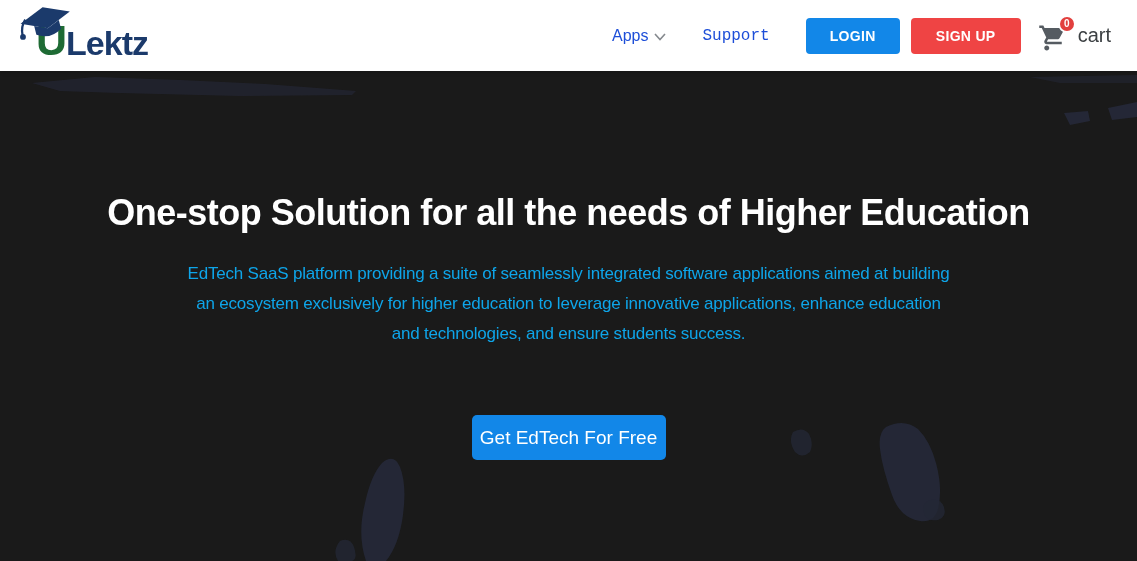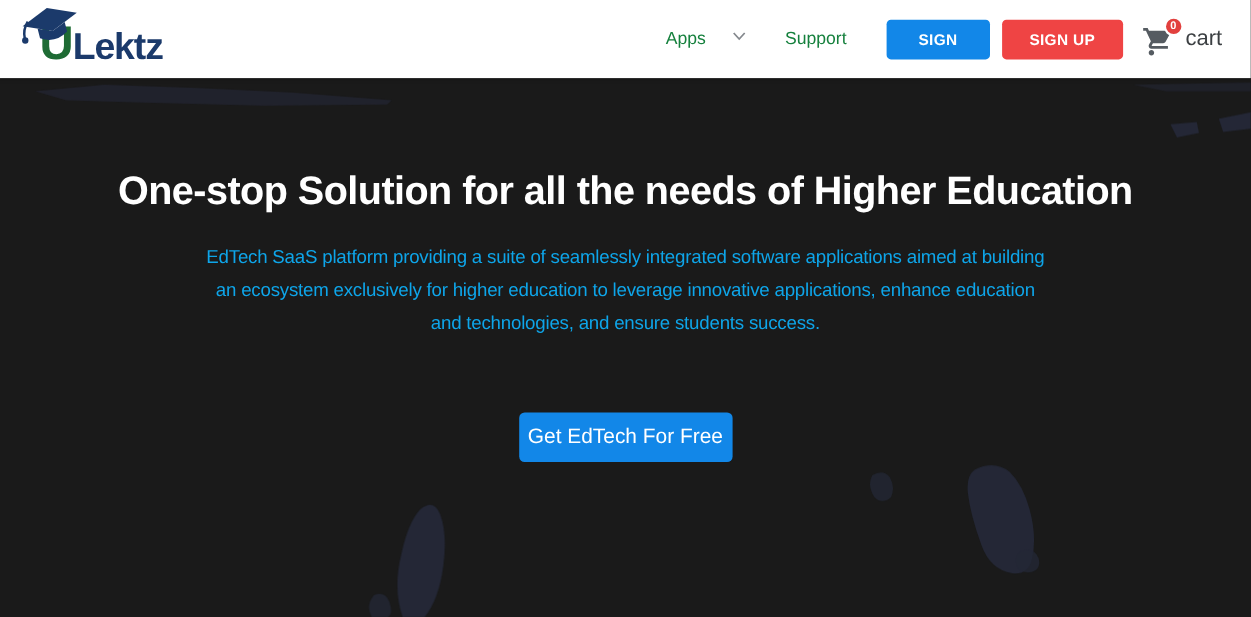--- a/index.html
+++ b/index.html
@@ -20,24 +20,24 @@
     box-shadow:0 1px 4px rgba(0,0,0,.25);
   }
   .logo { position:relative; display:flex; align-items:flex-end; height:71px; cursor:pointer; }
   .logo .cap { position:absolute; left:0; top:5px; width:58px; height:42px; }
   .logo-text { margin-left:18px; margin-bottom:9px; white-space:nowrap; line-height:1; }
   .logo-u { font-size:43px; font-weight:bold; color:#1e6b34; letter-spacing:-1px; }
   .logo-rest { font-size:34px; font-weight:bold; color:#1b3a6b; letter-spacing:-1px; }
 
   .nav-cluster { margin-left:auto; display:flex; align-items:center; }
   .nav-link {
-    color:#15803d; font-size:16px; cursor:pointer;
-    display:flex; align-items:flex-start; gap:24px; text-decoration:none;
+    color:#1d4ed8; font-size:16px; cursor:pointer;
+    display:flex; align-items:center; gap:6px; text-decoration:none;
   }
-  .nav-link + .nav-link { margin-left:36px; }
+  .nav-link + .nav-link { margin-left:36px;font-family:Liberation Mono, monospace; }
   .chev { width:12px; height:8px; margin-top:2px; }
 
   .btn {
     display:flex; align-items:center; justify-content:center;
     border:none; border-radius:4px; color:#fff;
     font-weight:bold; font-size:14px; letter-spacing:.3px;
     cursor:pointer; font-family:inherit;
   }
   .btn-login  { width:94px;  height:36px; background:#1287e8; margin-left:36px; }
   .btn-signup { width:110px; height:36px; background:#ef4444; margin-left:11px; }
@@ -53,21 +53,21 @@
     display:flex; align-items:center; justify-content:center;
   }
   .cart-label { color:#3c4043; font-size:20px; margin-left:8px; }
 
   
   .hero {
     position:relative; height:490px; background:#1a1a1a;
     text-align:center; overflow:hidden;
   }
   .map-bg { position:absolute; inset:0; width:1137px; height:490px; }
-  .hero-content { position:relative; z-index:2; padding-top:80px; }
+  .hero-content { position:relative; z-index:2; padding-top:120px; }
   .hero-title {
     color:#ffffff; font-size:36px; font-weight:bold;
     letter-spacing:-0.5px; line-height:44px; white-space:nowrap;
   }
   .hero-desc { margin-top:24px; color:#0ea5e9; font-size:17px; line-height:30px; letter-spacing:-0.2px; }
   .hero-desc div { white-space:nowrap; }
   .btn-cta {
     margin:66px auto 0; width:194px; height:45px;
     background:#1287e8; border:none; border-radius:5px;
     color:#fff; font-size:19px; font-weight:500; font-family:inherit;
@@ -102,21 +102,21 @@
         <span>Apps</span>
         <svg class="chev" viewBox="0 0 12 8">
           <polyline points="1,1 6,6.5 11,1" fill="none" stroke="#85898e" stroke-width="1.6"></polyline>
         </svg>
       </a>
 
       <a class="nav-link">
         <span>Support</span>
       </a>
 
-      <button class="btn btn-login">SIGN</button>
+      <button class="btn btn-login">LOGIN</button>
       <button class="btn btn-signup">SIGN UP</button>
 
       <div class="cart-box">
         <div class="cart-icon-wrap">
           <svg viewBox="0 0 24 24">
             <path fill="#555b61" d="M7 18c-1.1 0-1.99.9-1.99 2S5.9 22 7 22s2-.9 2-2-.9-2-2-2zM1 2v2h2l3.6 7.59-1.35 2.45c-.16.28-.25.61-.25.96 0 1.1.9 2 2 2h12v-2H7.42c-.14 0-.25-.11-.25-.25l.03-.12.9-1.63h7.45c.75 0 1.41-.41 1.75-1.03l3.58-6.49c.08-.14.12-.31.12-.49 0-.55-.45-1-1-1H5.21l-.94-2H1z"></path>
           </svg>
           <span class="cart-badge">0</span>
         </div>
         <span class="cart-label">cart</span>

